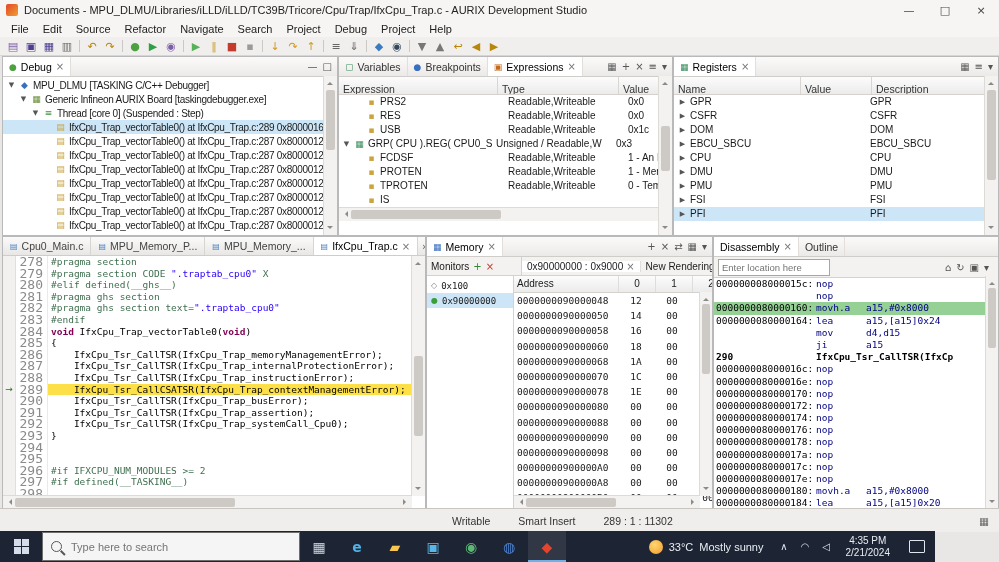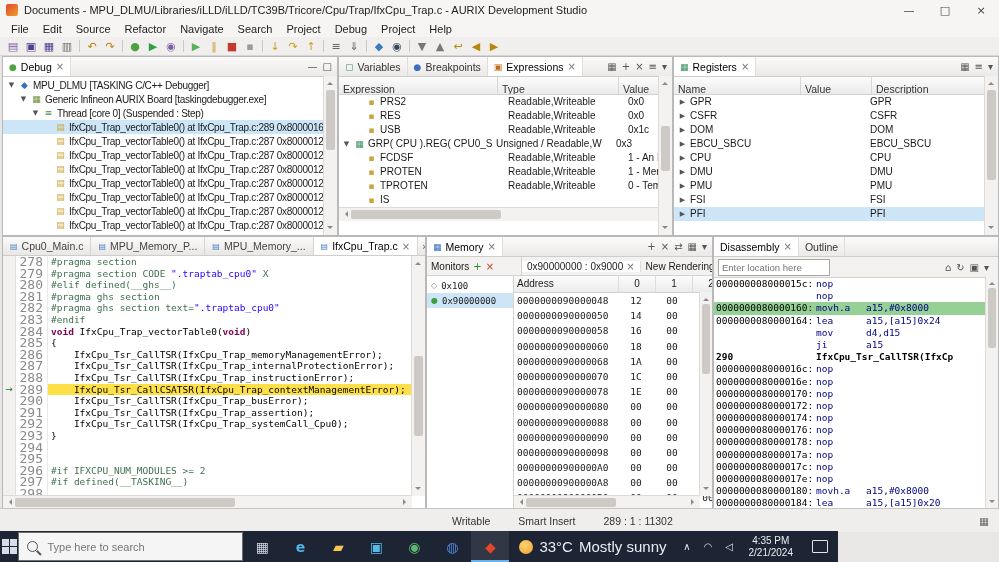--- a/index.html
+++ b/index.html
@@ -139,37 +139,37 @@
   .dvscroll{position:absolute;right:0;top:0;bottom:0;width:12px;background:#f4f2f0;border-left:1px solid #dedad6}
 
   
   .statusbar{position:absolute;left:0;top:508px;width:999px;height:23px;background:#f0eeec;
              border-top:1px solid #c9c6c2;display:flex;align-items:center;font-size:10.5px;color:#333}
   .sb-spacer{width:438px}
   .sb-seg{padding:0 14px;white-space:nowrap}
   .sb-right{margin-left:auto;padding-right:10px;color:#666;font-family:"DejaVu Sans",sans-serif}
 
   
-  .taskbar{position:absolute;left:0;top:531px;width:838px;height:31px;background:#1d2433;
+  .taskbar{position:absolute;left:0;top:531px;width:935px;height:31px;background:#1d2433;
            display:flex;align-items:stretch;color:#e8edf4}
   .tstart{width:42px;display:flex;align-items:center;justify-content:center}
   .winlogo{display:grid;grid-template-columns:7px 7px;grid-template-rows:7px 7px;gap:1px}
   .winlogo i{background:#d5dde8;display:block}
   .tsearch{width:240px;background:#f5f5f5;border:1px solid #6e6e6e;display:flex;align-items:center;
            gap:7px;padding:0 8px;margin:1px 0}
   .tsearch input{border:none;outline:none;background:transparent;font-size:11px;color:#555;
                  width:185px;font-family:"Liberation Sans",sans-serif}
   .mag{width:9px;height:9px;border:1.5px solid #555;border-radius:50%;position:relative;flex:0 0 9px}
   .mag::after{content:"";position:absolute;width:6px;height:1.5px;background:#555;transform:rotate(45deg);right:-5px;bottom:-2px}
   .ticons{display:flex;align-items:stretch}
   .ticon-btn{width:38px;display:flex;align-items:center;justify-content:center;font-size:14px;
              font-weight:bold;font-family:"DejaVu Sans",sans-serif}
   .ticon-btn.active{background:rgba(255,255,255,0.09);box-shadow:inset 0 -2px 0 #6cb2e8}
   .tright{margin-left:auto;display:flex;align-items:center}
-  .weather{display:flex;align-items:center;gap:6px;padding:0 10px;font-size:15px;white-space:nowrap}
+  .weather{display:flex;align-items:center;gap:6px;padding:0 10px;font-size:11px;white-space:nowrap}
   .sun{width:14px;height:14px;border-radius:50%;background:radial-gradient(circle at 40% 35%,#ffd76e,#f09a2f);flex:0 0 14px}
   .tray{display:flex;align-items:center}
   .tray-icon{width:21px;text-align:center;font-size:10px;color:#dfe6ef;font-family:"DejaVu Sans",sans-serif}
   .clock{text-align:center;font-size:10px;line-height:12px;padding:0 9px;white-space:nowrap}
   .action{width:36px;display:flex;align-items:center;justify-content:center}
   .action-box{width:14px;height:11px;border:1.5px solid #dfe6ef;border-radius:1px}
 </style>
 </head>
 <body>
 

